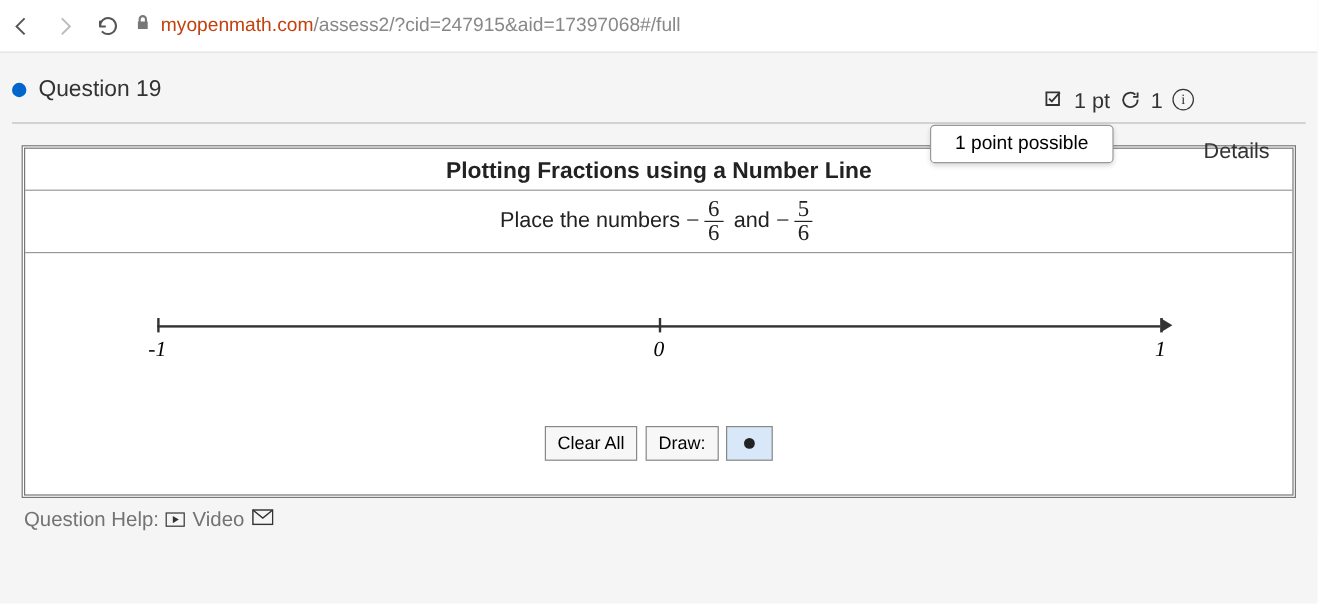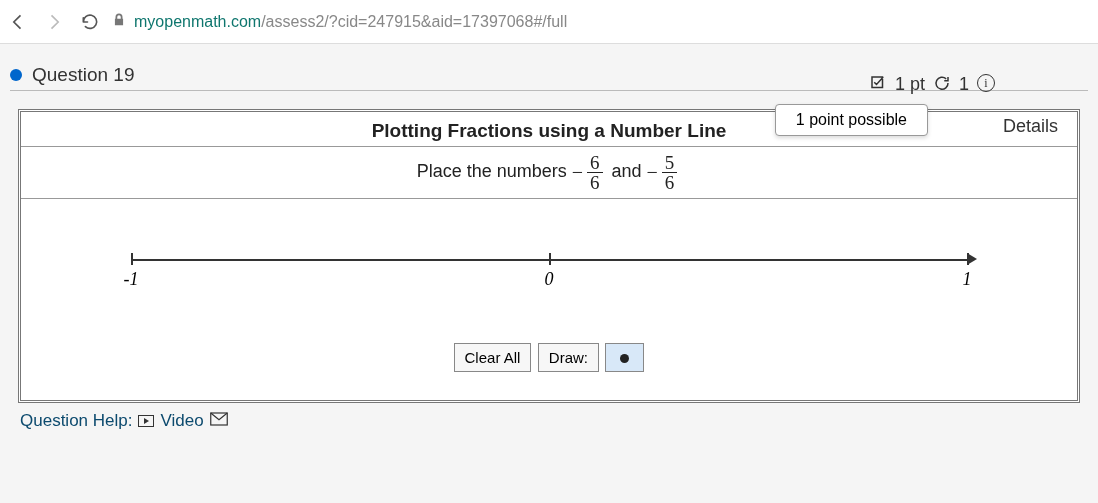--- a/index.html
+++ b/index.html
@@ -15,29 +15,29 @@
       align-items: center;
       height: 44px;
       background: #fff;
       border-bottom: 1px solid #ddd;
       padding: 0 8px;
       gap: 12px;
     }
     .nav-icons { display: flex; gap: 16px; align-items: center; color: #555; }
     .nav-icon { width: 20px; height: 20px; display:flex;align-items:center;justify-content:center; cursor: pointer; }
     .url-bar { display: flex; align-items: center; gap: 8px; flex: 1; color: #555; font-size: 16px; }
-    .url-domain { color: #0f766e; }
+    .url-domain { color: #c2410c; }
     .url-path { color: #888; text-align: right; }
     .page { background: #f5f5f5; padding: 20px 10px 0 10px; position: relative; }
     .question-header {
       display: flex;
       align-items: center;
       gap: 10px;
       border-bottom: 1px solid #bbb;
-      padding-bottom: 4px;
+      padding-bottom: 16px;
       margin-bottom: 6px;
       position: relative;
     }
     .q-bullet { width: 12px; height: 12px; border-radius: 50%; background: #0066cc; }
     .q-title { font-size: 19px; color: #333; }
     .q-meta {
       position: absolute;
       right: 40px;
       top: 30px;
       display: flex;
@@ -81,21 +81,21 @@
       border: 1px solid #888;
       background: #f7f7f7;
       padding: 5px 10px;
       font-size: 15px;
       font-family: Verdana, sans-serif;
       cursor: pointer;
       margin: 16px 1px;
     }
     .draw-dot-btn { padding: 5px 14px; background:#d8e8f8; }
     .dot { display:inline-block; width:9px; height:9px; background:#222; border-radius:50%; }
-    .help-row { font-size: 17px; padding: 8px 0 0 10px; color:#0c4a6e; display:flex; align-items:center; gap:6px;text-align:center;}
+    .help-row { font-size: 17px; padding: 8px 0 0 10px; color:#737373; display:flex; align-items:center; gap:6px;text-align:center;}
     .video-icon { width:16px;height:12px;border:1.5px solid #333; display:inline-flex;align-items:center;justify-content:center;}
     .video-tri { width:0;height:0;border-top:3px solid transparent;border-bottom:3px solid transparent;border-left:5px solid #333;}
     .icon-svg { stroke:#555; stroke-width:2; fill:none; }
     .details-link { cursor: pointer; margin-top: 42px; }
     .info-circle { width:18px;height:18px;border:1.4px solid #333;border-radius:50%;display:inline-flex;align-items:center;justify-content:center;font-size:12px;font-family:serif;}
     .retry-icon { display:inline-block; }
     .check-icon { display:inline-block; }
   </style>
 </head>
 <body>

